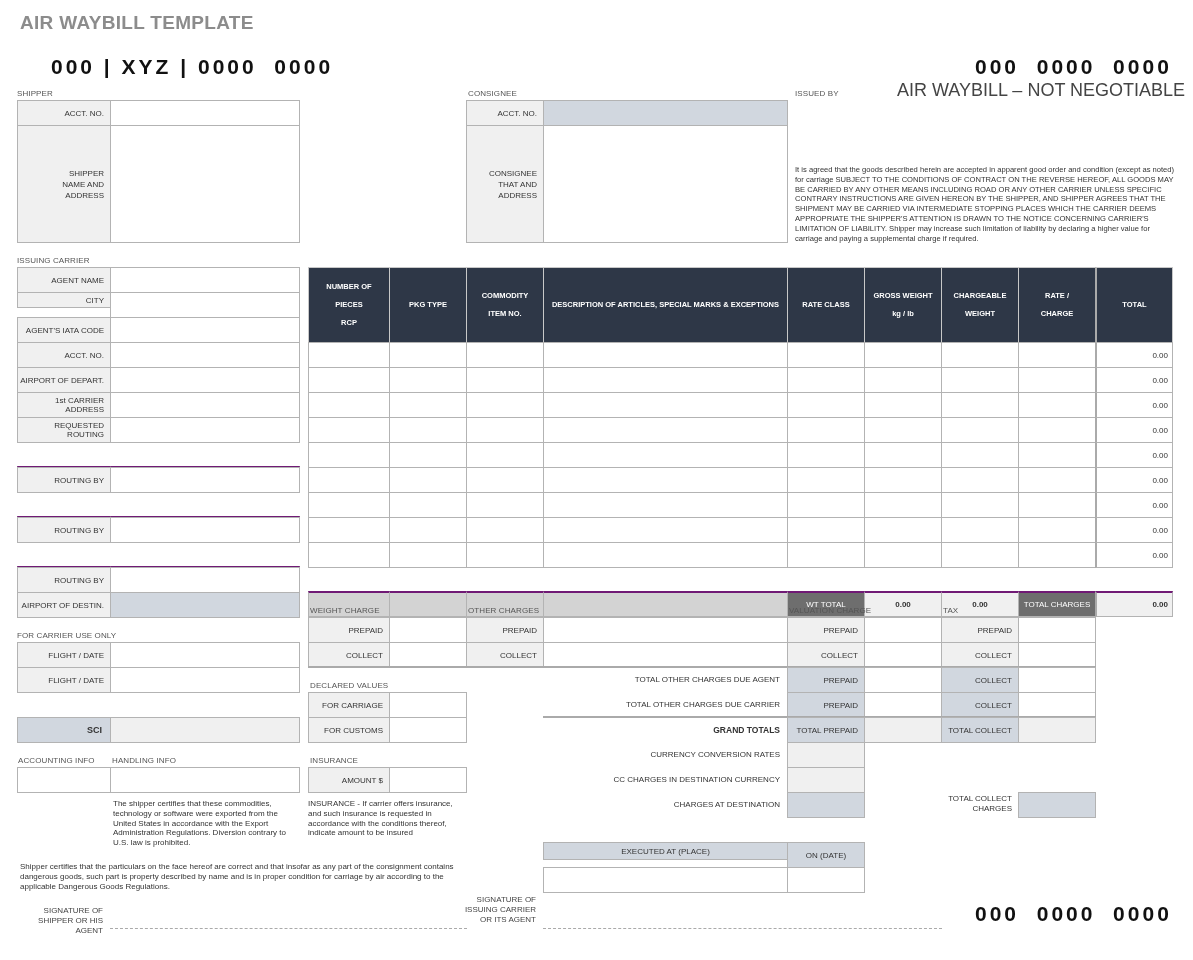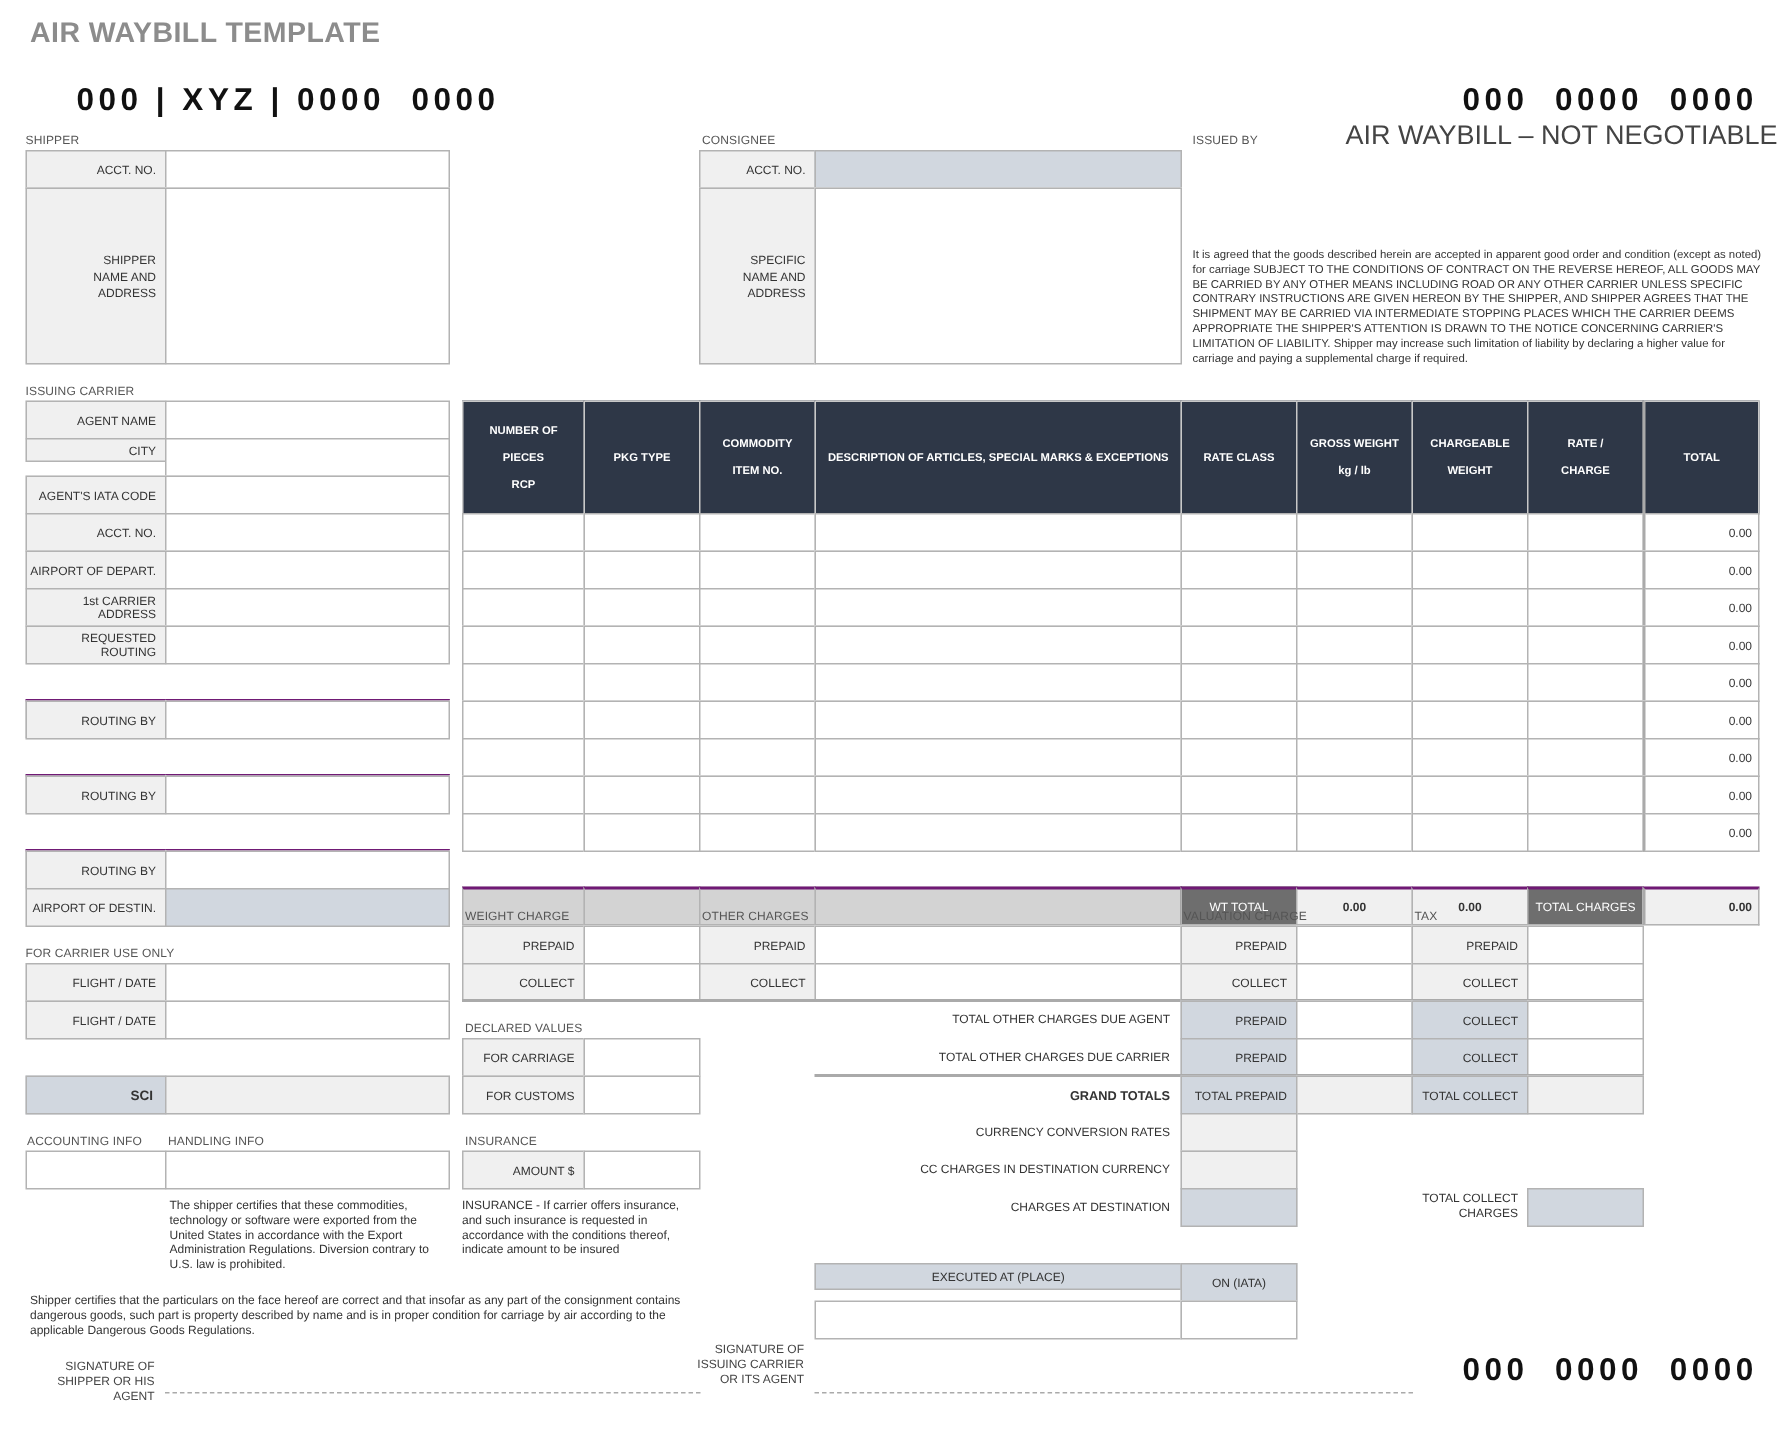--- a/index.html
+++ b/index.html
@@ -41,21 +41,21 @@
 <div class="abs sect" style="left:17px; top:89px;">SHIPPER</div>
 <div class="abs cell lbl" style="left:17px; top:100px; width:94px; height:26px;">ACCT. NO.</div>
 <div class="abs cell val" style="left:110px; top:100px; width:190px; height:26px;"></div>
 <div class="abs cell lbl" style="left:17px; top:125px; width:94px; height:118px; white-space:pre-line; line-height:11px;"><span style="width:60px; display:block; text-align:right;">SHIPPER NAME AND ADDRESS</span></div>
 <div class="abs cell val" style="left:110px; top:125px; width:190px; height:118px;"></div>
 
 <div class="abs sect" style="left:468px; top:89px;">CONSIGNEE</div>
 <div class="abs cell lbl" style="left:466px; top:100px; width:78px; height:26px;">ACCT. NO.</div>
 <div class="abs cell blue" style="left:543px; top:100px; width:245px; height:26px;"></div>
 <div class="abs cell lbl" style="left:466px; top:125px; width:78px; height:118px; line-height:11px;">
-    <span style="width:60px; display:block; text-align:right;">SPECIFIC NAME AND ADDRESS</span>
+    <span style="width:60px; display:block; text-align:right;">CONSIGNEE THAT AND ADDRESS</span>
   </div>
 <div class="abs cell val" style="left:543px; top:125px; width:245px; height:118px;"></div>
 
 <div class="abs sect" style="left:17px; top:256px;">ISSUING CARRIER</div>
 <div id="ic-rows">
     <div class="abs cell lbl" style="left:17px; top:267px; width:94px; height:26px;">AGENT NAME</div>
     <div class="abs cell val" style="left:110px; top:267px; width:190px; height:26px;"></div>
     <div class="abs cell lbl" style="left:17px; top:292px; width:94px; height:16px;">CITY</div>
     <div class="abs cell val" style="left:110px; top:292px; width:190px; height:26px;"></div>
     <div class="abs cell lbl" style="left:17px; top:317px; width:94px; height:26px;">AGENT'S IATA CODE</div>
@@ -275,17 +275,17 @@
 <div class="abs para" style="left:20px; top:862px; width:450px;">Shipper certifies that the particulars on the face hereof are correct and that insofar as any part of the consignment contains dangerous goods, such part is property described by name and is in proper condition for carriage by air according to the applicable Dangerous Goods Regulations.</div>
 <div class="abs sig" style="left:10px; top:906px; width:93px; white-space:pre-line;">SIGNATURE OF
 SHIPPER OR HIS AGENT</div>
 <div class="abs dash" style="left:110px; top:928px; width:357px;"></div>
 <div class="abs sig" style="left:440px; top:895px; width:96px; white-space:pre-line;">SIGNATURE OF
 ISSUING CARRIER
 OR ITS AGENT</div>
 <div class="abs dash" style="left:543px; top:928px; width:399px;"></div>
 
 <div class="abs cell blue ctr" style="left:543px; top:842px; width:245px; height:18px;">EXECUTED AT (PLACE)</div>
-<div class="abs cell blue ctr" style="left:787px; top:842px; width:78px; height:26px;">ON (IATA)</div>
+<div class="abs cell blue ctr" style="left:787px; top:842px; width:78px; height:26px;">ON (DATE)</div>
 <div class="abs cell val" style="left:543px; top:867px; width:245px; height:26px;"></div>
 <div class="abs cell val" style="left:787px; top:867px; width:78px; height:26px;"></div>
 
 <div class="abs awbnum" style="left:975px; top:902px;">000  0000  0000</div>
 
 </body></html>

